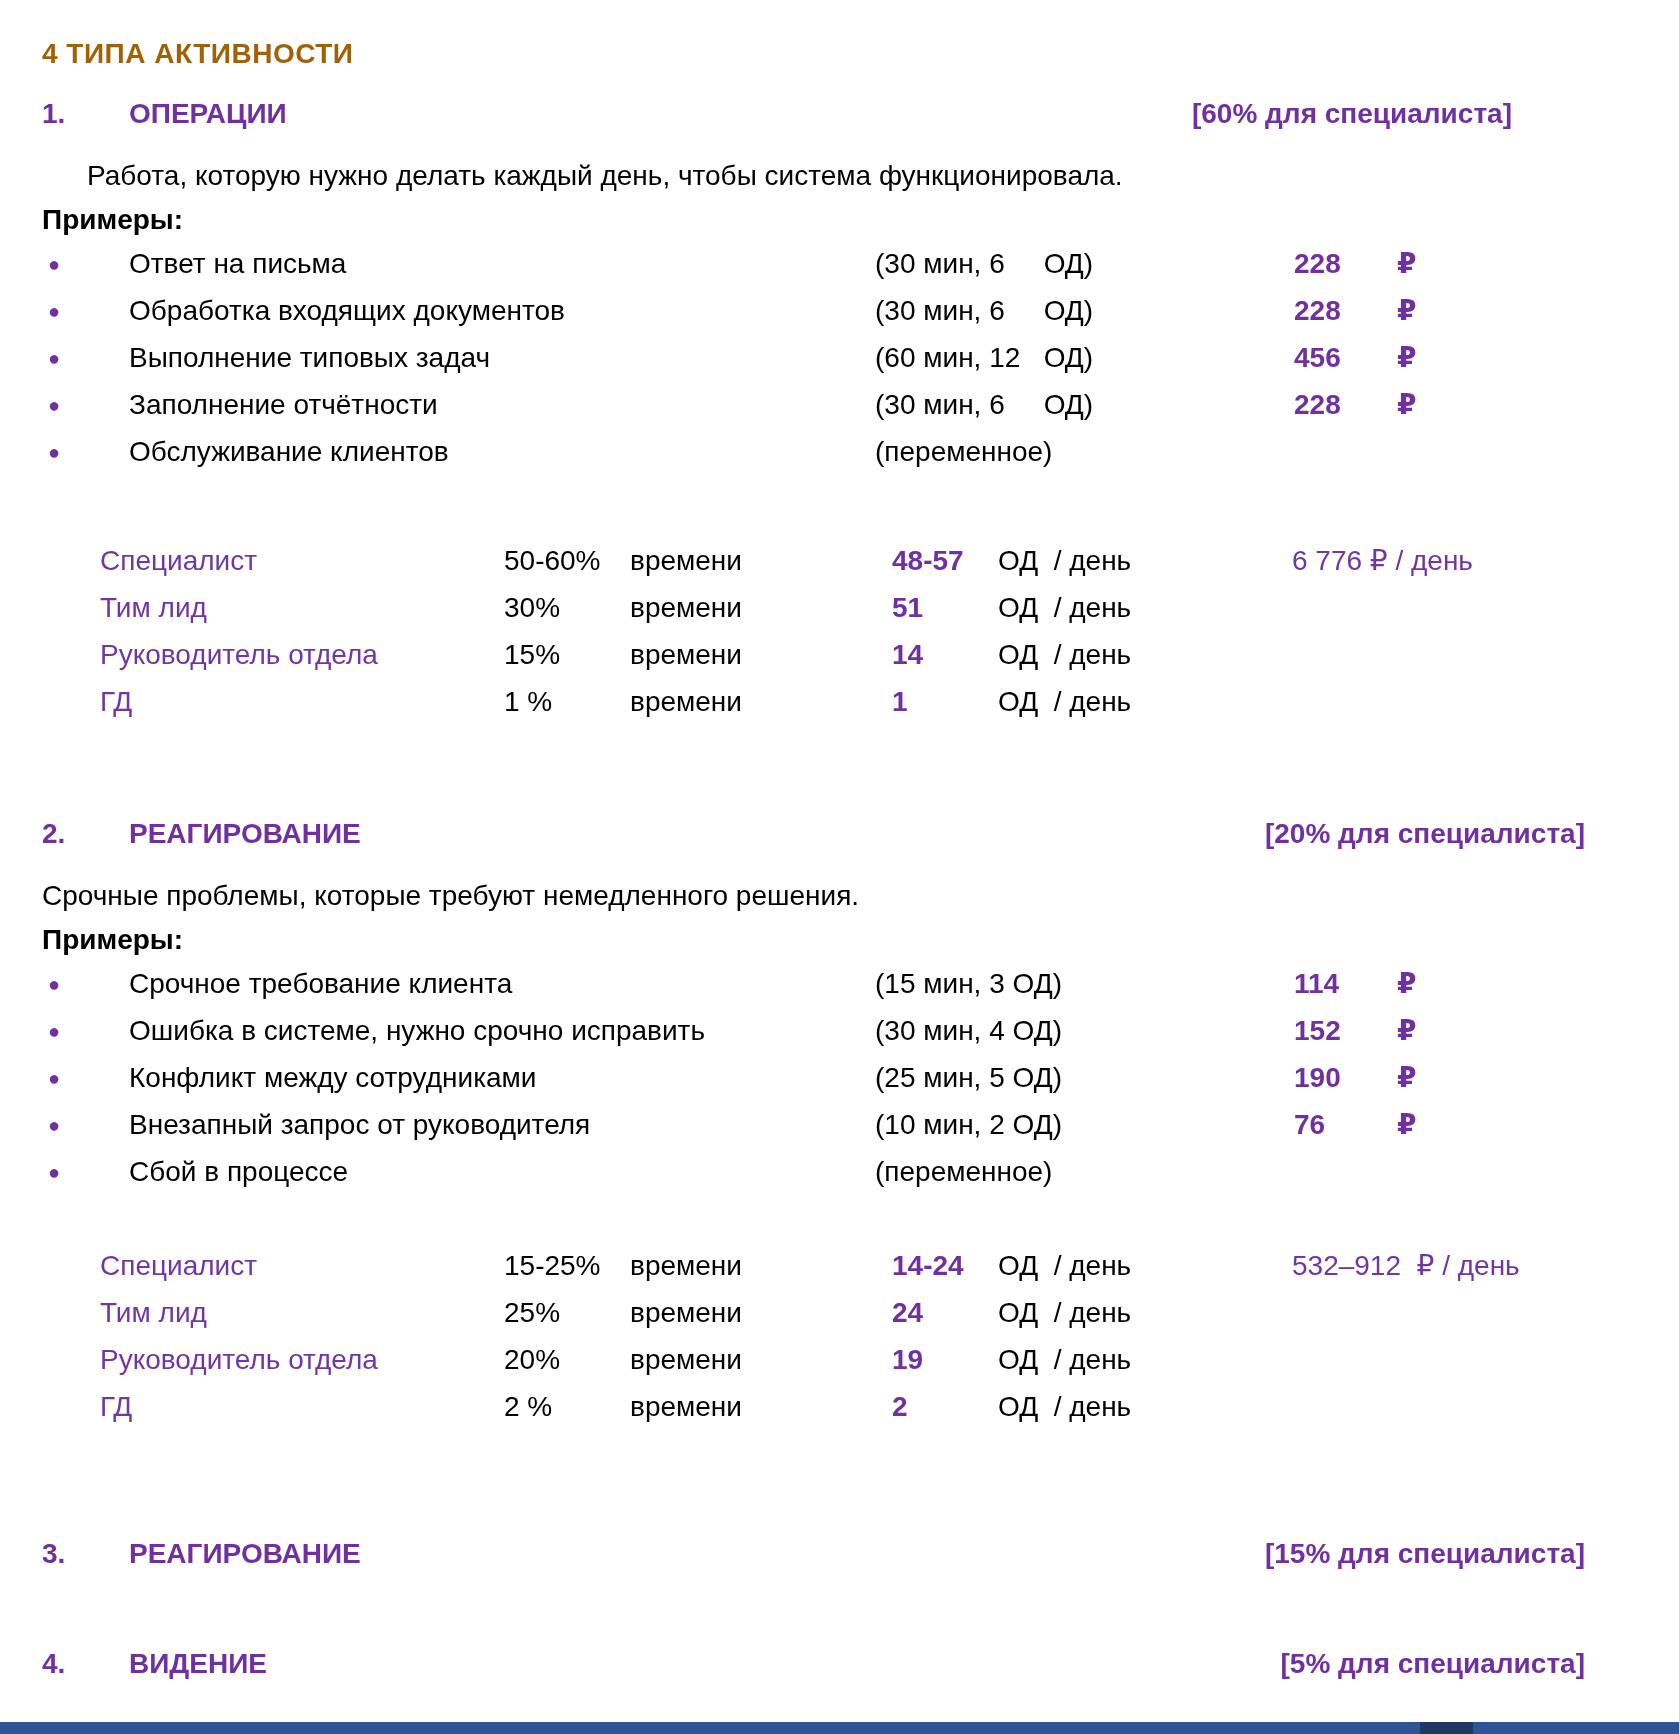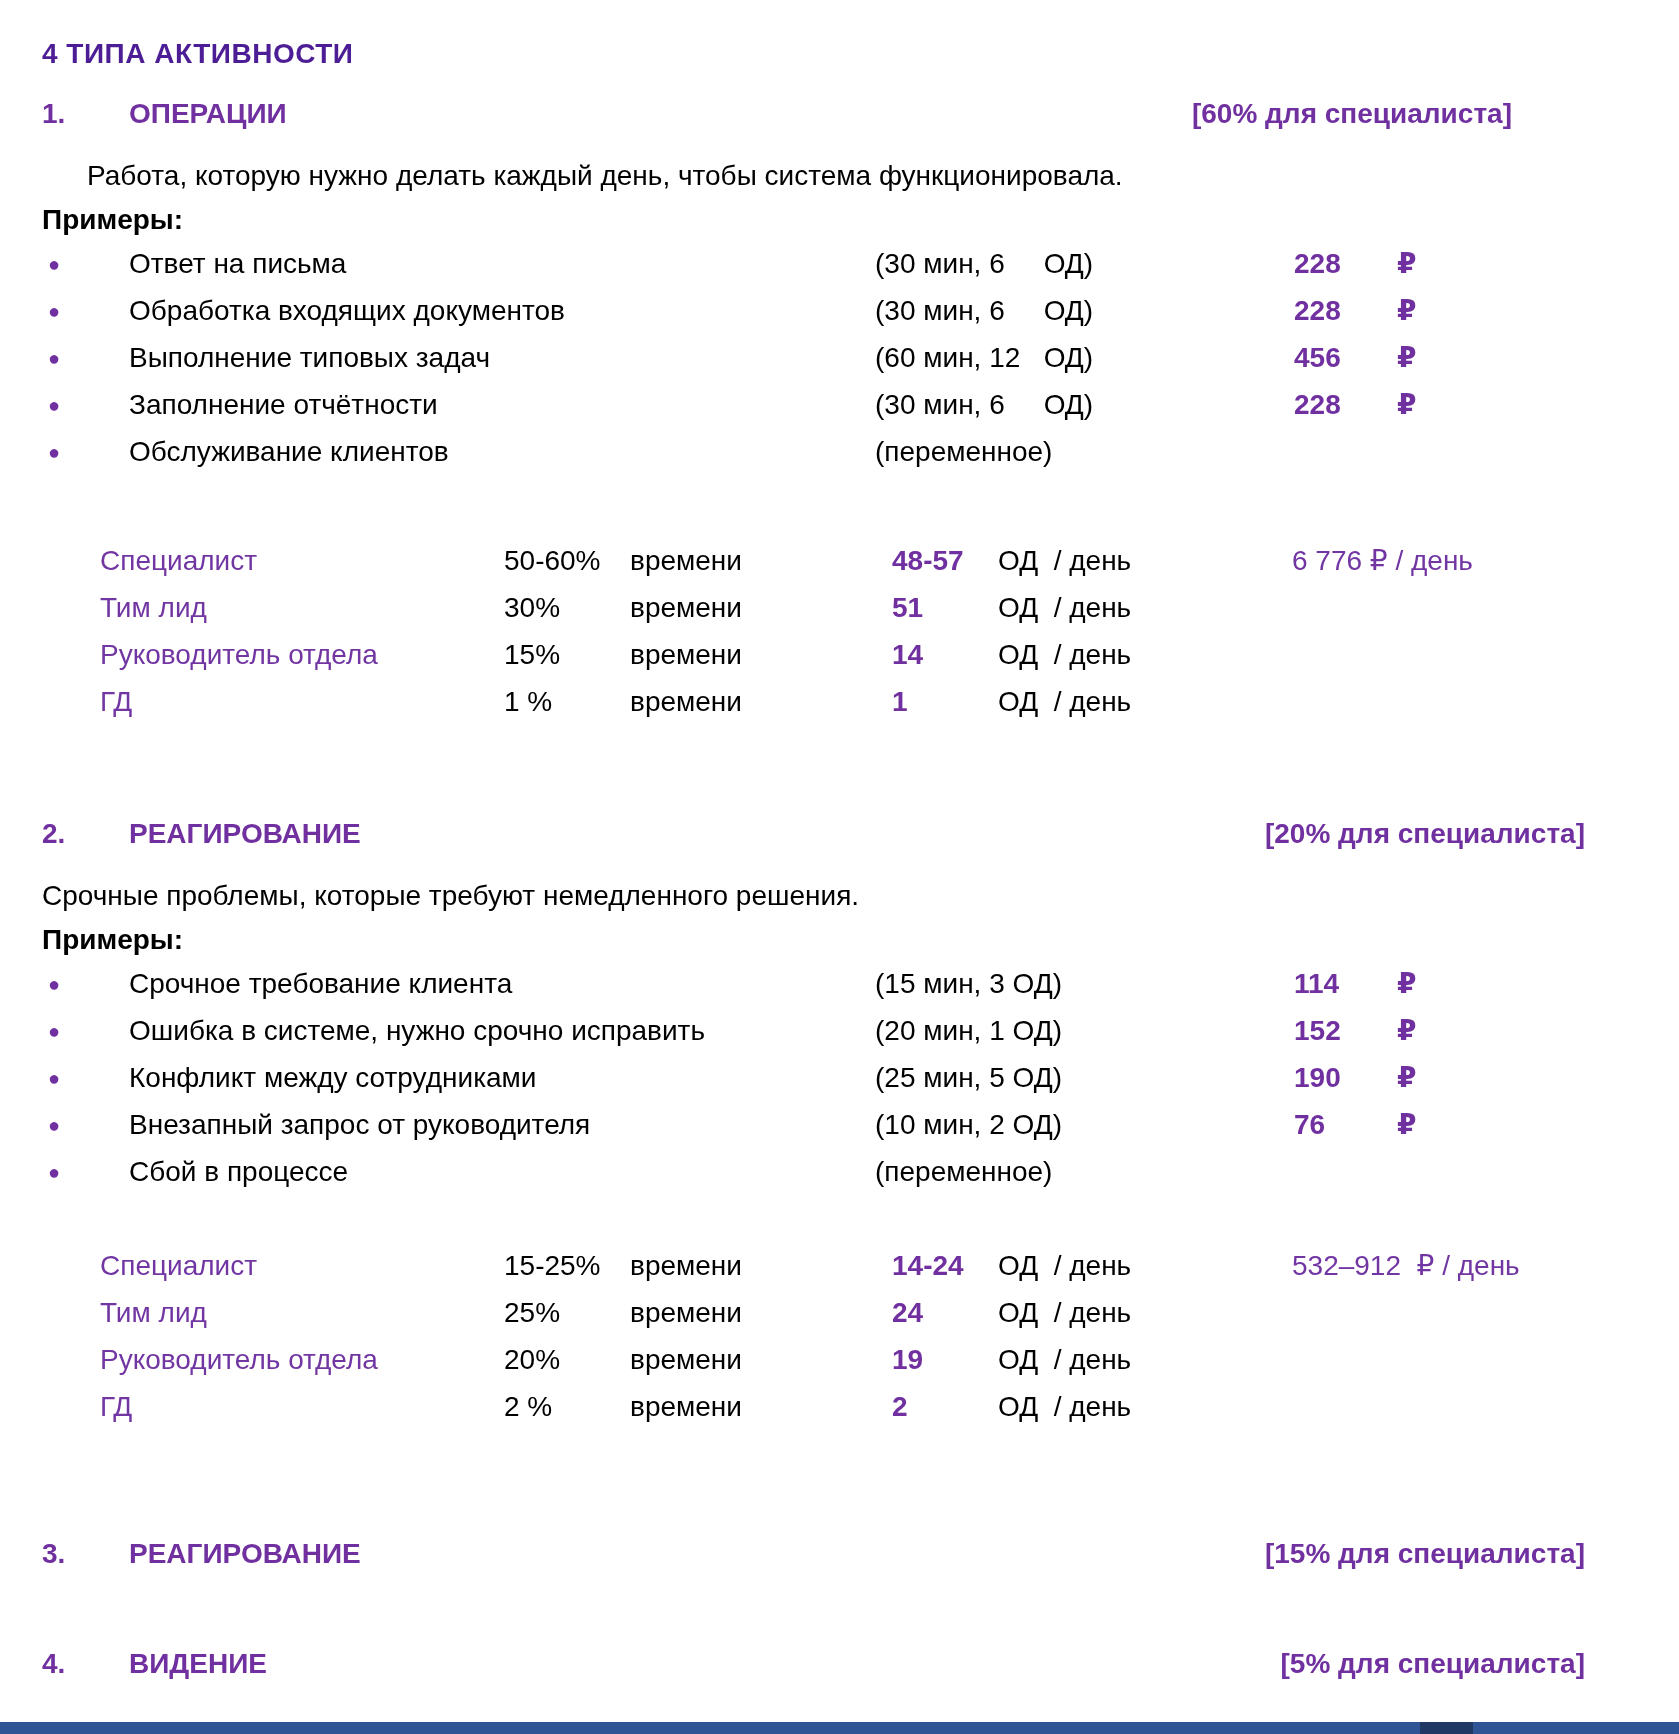--- a/index.html
+++ b/index.html
@@ -6,21 +6,21 @@
   body{
     width:1679px;height:1734px;
     background:#ffffff;
     font-family:"Liberation Sans","DejaVu Sans",sans-serif;
     font-size:28px;color:#000;
     position:relative;overflow:hidden;
   }
   .abs{position:absolute;left:42px;width:1543px;}
 
   
-  #doc-title{top:38px;font-weight:700;font-size:28px;color:#4c1d95;letter-spacing:.5px;}
+  #doc-title{top:38px;font-weight:700;font-size:28px;color:#a16207;letter-spacing:.5px;}
 
   
   .head-row{display:flex;align-items:baseline;height:42px;}
   .head-row .num{flex:0 0 87px;}
   .purple-bold{color:#7030A0;font-weight:700;}
   .head-row .tag{margin-left:auto;}
   #s1-head{top:98px;}
   #s1-head .tag{margin-right:73px;}
   #s2-head{top:818px;}
   #s3-head{top:1538px;}
@@ -157,21 +157,21 @@
   <div class="exrow">
     <span class="bullet">●</span>
     <span>Срочное требование клиента</span>
     <span class="time">(15 мин, 3 ОД)</span>
     <span class="price">114</span>
     <span class="cur">₽</span>
   </div>
   <div class="exrow">
     <span class="bullet">●</span>
     <span>Ошибка в системе, нужно срочно исправить</span>
-    <span class="time">(20 мин, 1 ОД)</span>
+    <span class="time">(30 мин, 4 ОД)</span>
     <span class="price">152</span>
     <span class="cur">₽</span>
   </div>
   <div class="exrow">
     <span class="bullet">●</span>
     <span>Конфликт между сотрудниками</span>
     <span class="time">(25 мин, 5 ОД)</span>
     <span class="price">190</span>
     <span class="cur">₽</span>
   </div>

